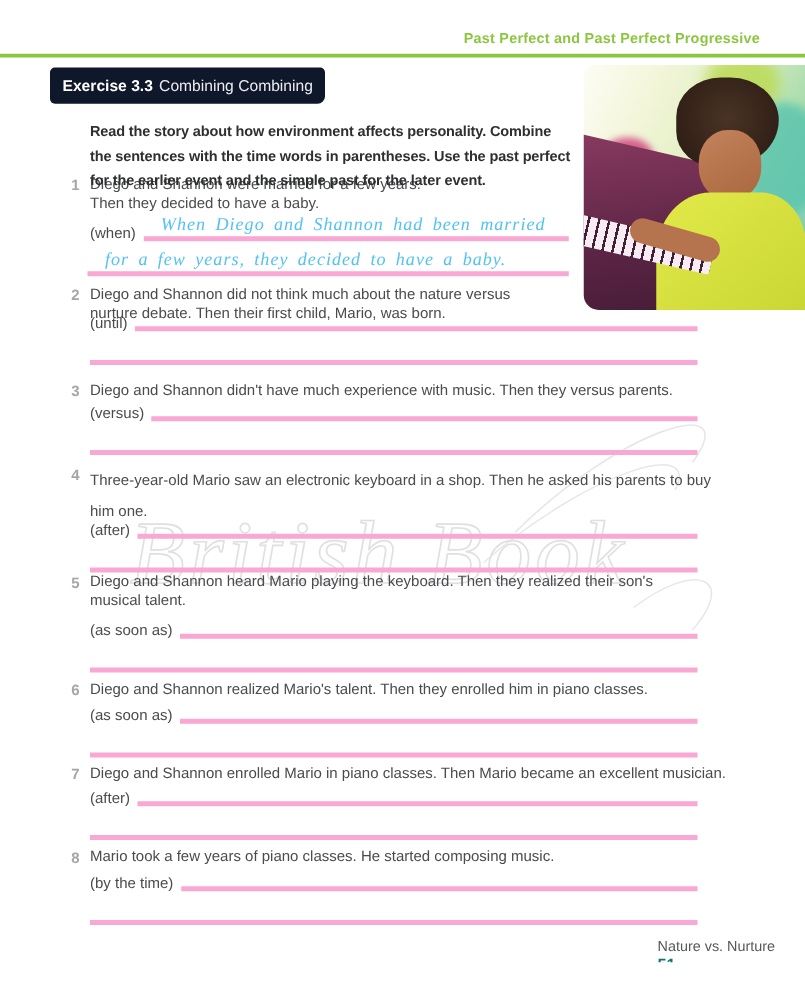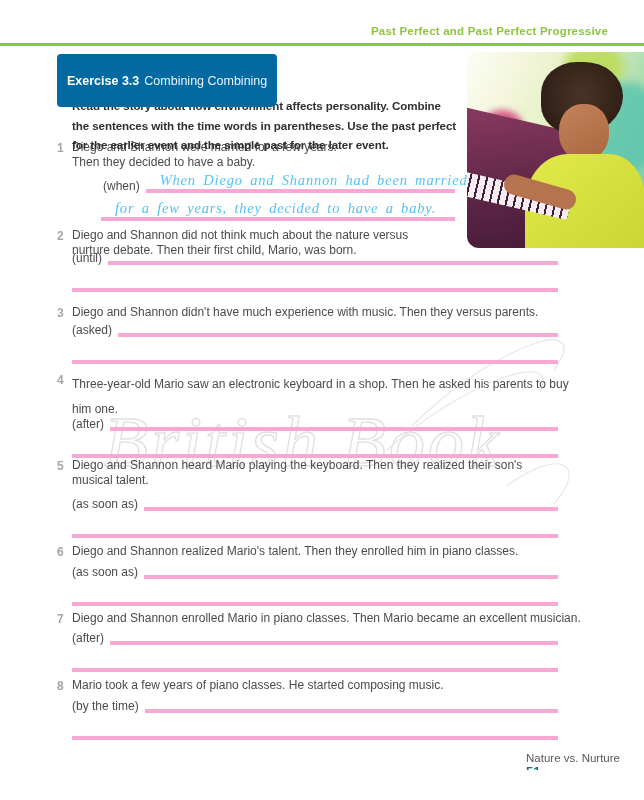--- a/index.html
+++ b/index.html
@@ -10,23 +10,23 @@
   
   .hdr-title{
     position:absolute; top:25px; right:36px;
     font-size:11.5px; font-weight:600; color:#8CC63F; letter-spacing:.2px;
   }
   .hdr-rule{
     position:absolute; top:43px; left:0; width:644px; height:3px; background:#8CC63F;
   }
   
   .badge{
-    position:absolute; left:57px; top:54px; height:21px;
-    background:#0369a1; border-radius:4px 4px 6px 4px;
-    display:flex; align-items:center; padding:16px 10px; z-index:3;
+    position:absolute; left:40px; top:54px; height:21px;
+    background:#0f172a; border-radius:4px 4px 6px 4px;
+    display:flex; align-items:center; padding:4px 10px; z-index:3;
   }
   .badge .b1{font-size:12.5px; font-weight:700; color:#ffffff;}
   .badge .b2{font-size:12.5px; font-weight:400; color:rgba(255,255,255,.92); margin-left:5px;}
   
   .instructions{
     position:absolute; left:72px; top:96px; z-index:2;
     font-size:11.6px; font-weight:700; color:#2e2f31;
     line-height:19.5px; white-space:pre; letter-spacing:-.1px;
   }
   
@@ -67,21 +67,21 @@
     display:flex; align-items:flex-end;}
   .item .row1{top:var(--r1);}
   .item .row2{top:var(--r2);}
   .item .tw{font-size:12px; color:#4a4b4d; margin-right:6px; white-space:nowrap;
     line-height:14px;}
   .item .line{flex:1; border-bottom:4px solid #f9a8d4; position:relative; height:100%;}
   .item .hw{position:absolute; bottom:0; left:14px; white-space:nowrap;
     font-family:"Liberation Serif", serif; font-style:italic;
     font-size:14.5px; color:#54c2f0; letter-spacing:.8px; word-spacing:3px;}
   .i1{top:140px; --r1:37px; --r2:65px;}
-  .i1 .row{right:153px;margin-left:31px;}
+  .i1 .row{right:153px;}
   .i1 .row2{left:13px;}
   .i2{top:228px; --r1:21px; --r2:48px;}
   .i3{top:305px; --r1:16px; --r2:43px;}
   .i4{top:372px; --r1:43px; --r2:70px;}
   .i4 .prompt{line-height:25px;}
   .i5{top:458px; --r1:37px; --r2:64px;}
   .i6{top:544px; --r1:19px; --r2:46px;}
   .i7{top:611px; --r1:18px; --r2:45px;}
   .i8{top:678px; --r1:19px; --r2:46px;}
   
@@ -157,21 +157,21 @@
       <span class="line">
         <span class="hw"></span>
       </span>
     </div>
   </div>
 
   <div class="item i3">
     <span class="num">3</span>
     <div class="prompt">Diego and Shannon didn't have much experience with music. Then they versus parents.</div>
     <div class="row row1">
-      <span class="tw">(asked)</span>
+      <span class="tw">(versus)</span>
       <span class="line">
         <span class="hw"></span>
       </span>
     </div>
     <div class="row row2">
       <span class="line">
         <span class="hw"></span>
       </span>
     </div>
   </div>

